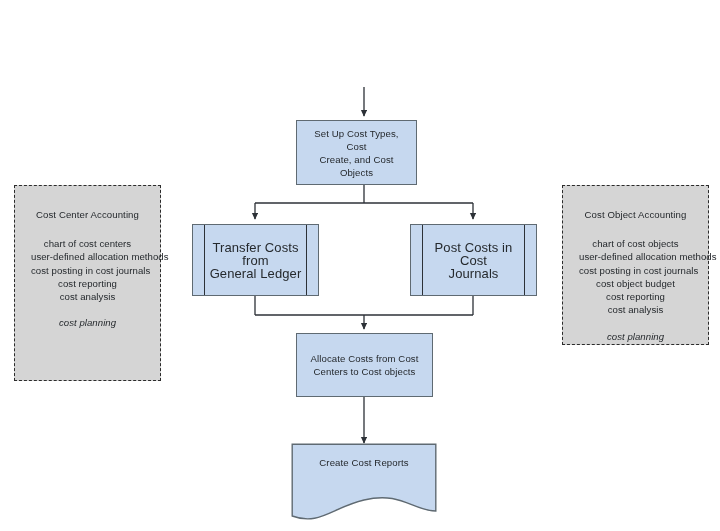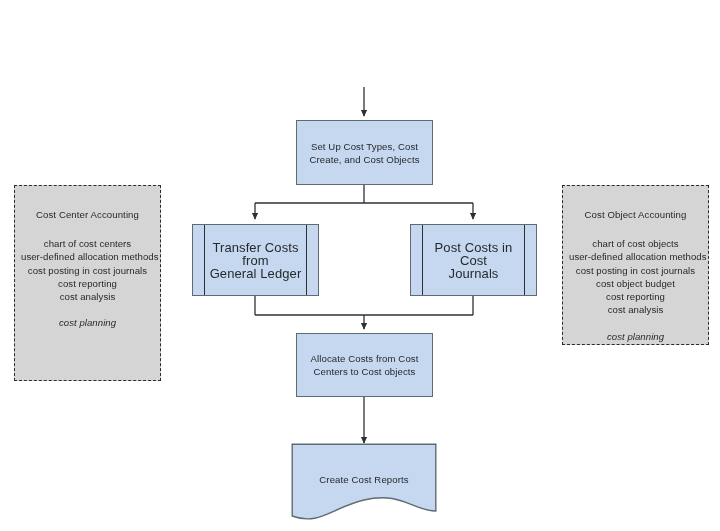--- a/index.html
+++ b/index.html
@@ -78,21 +78,21 @@
   .doc-shape svg {
     display: block;
     position: absolute;
     left: 0;
     top: 0;
   }
   .doc-shape .label {
     position: absolute;
     left: 0;
     right: 0;
-    top: 30px;
+    top: 13px;
     text-align: center;
     font-size: 9.6px;
     line-height: 13px;
     color: #25292d;
     z-index: 2;
     letter-spacing: .1px;
   }
 
   
   .side-panel {
@@ -104,21 +104,21 @@
   }
   .side-panel .panel-title {
     font-size: 9.6px;
     line-height: 13px;
     color: #25292d;
     margin-bottom: 16px;
     letter-spacing: .1px;
   }
   .side-panel .panel-list {
     list-style: none;
-    margin: 6px;
+    margin: 16px;
     padding: 0;
   }
   .side-panel .panel-list li {
     font-size: 9.6px;
     line-height: 13.3px;
     color: #25292d;
     white-space: nowrap;
     letter-spacing: .05px;
   }
   .side-panel .panel-list li.spacer-before {
@@ -165,21 +165,21 @@
       <path d="M255,315 L473,315" stroke="#2c3137" stroke-width="1.3" fill="none"></path>
       <path d="M364,315 L364,329" stroke="#2c3137" stroke-width="1.3" fill="none" marker-end="url(#arrowhead)"></path>
     </g>
 
     <g>
       <path d="M364,397 L364,443" stroke="#2c3137" stroke-width="1.3" fill="none" marker-end="url(#arrowhead)"></path>
     </g>
   </svg>
 
 
-  <div class="node proc-box" style="left:296px; top:120px; width:137px; height:65px;">
+  <div class="node proc-box" style="left:296px; top:120px; width:121px; height:65px;">
     <span class="label">
       <span>Set Up Cost Types, Cost</span><br>
       <span>Create, and Cost Objects</span>
     </span>
   </div>
 
   <div class="node predef-box" style="left:192px; top:224px; width:127px; height:72px;">
     <span class="bar left"></span>
     <span class="bar right"></span>
     <span class="label">

